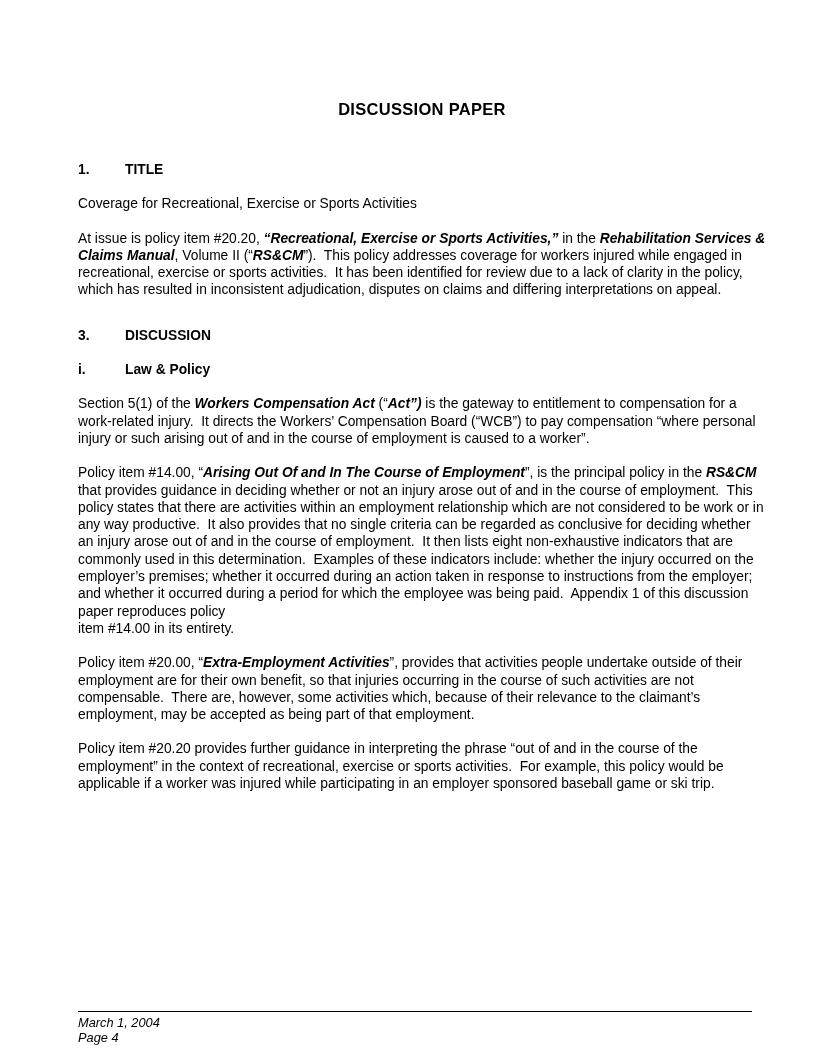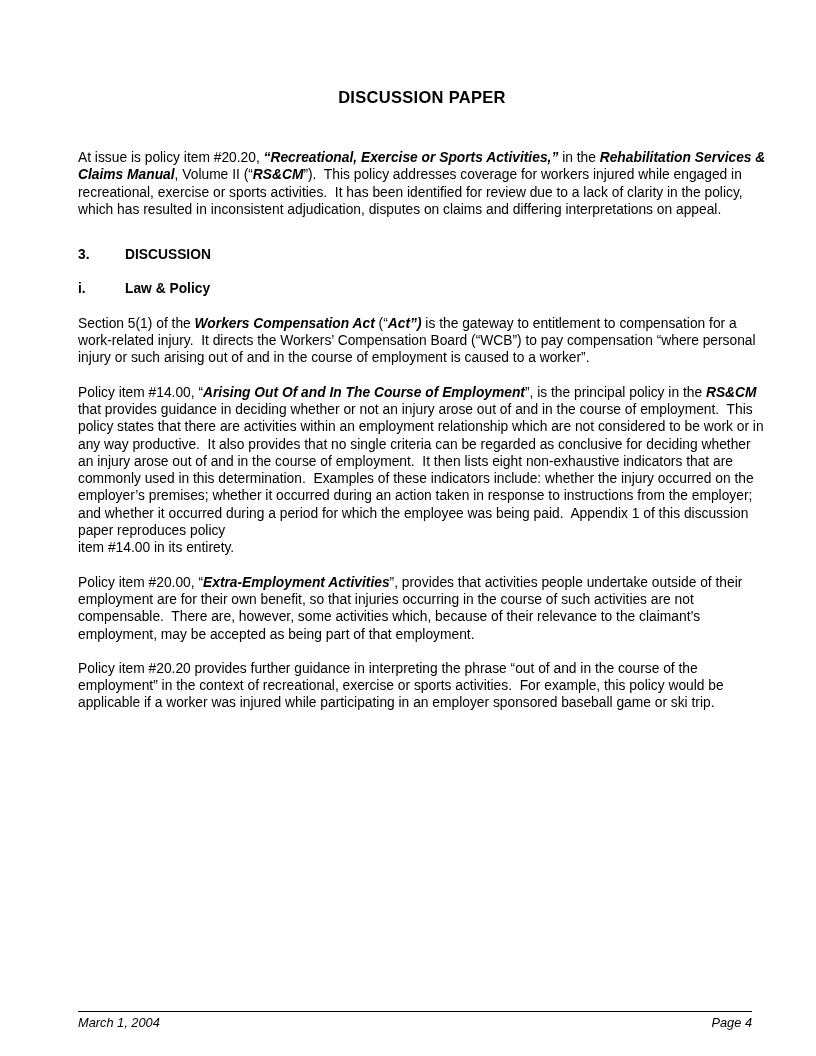--- a/index.html
+++ b/index.html
@@ -12,21 +12,21 @@
     width: 816px;
     height: 1056px;
     background: #ffffff;
     color: #000000;
     font-family: "Liberation Sans", sans-serif;
     overflow: hidden;
   }
   .content {
     position: absolute;
     left: 78px;
-    top: 88px;
+    top: 100px;
     width: 688px;
   }
   .doc-title {
     font-size: 16.5px;
     font-weight: bold;
     text-align: center;
     letter-spacing: 0.3px;
     line-height: 19px;
     margin: 0 0 42px 0;
   }
@@ -58,31 +58,34 @@
     left: 78px;
     width: 674px;
     top: 1011px;
     border-top: 1px solid #000000;
     padding-top: 3px;
     display: flex;
     justify-content: space-between;
     font-size: 12.8px;
     font-style: italic;
     line-height: 15px;
+    flex-direction: column;
   }
 </style>
 </head>
 <body>
 
 <div class="page">
   <div class="content">
 
     <h1 class="doc-title">DISCUSSION PAPER</h1>
 
+    <h2 class="heading"><span class="num">1.</span><span>TITLE</span></h2>
 
+    <p class="para"><span>Coverage for Recreational, Exercise or Sports Activities</span></p>
 
 
     <p class="para"><span>At issue is policy item #20.20, </span><em>“Recreational, Exercise or Sports Activities,”</em><span> in the </span><em>Rehabilitation Services &amp; Claims Manual</em><span>, Volume II (“</span><em>RS&amp;CM</em><span>”).  This policy addresses coverage for workers injured while engaged in recreational, exercise or sports activities.  It has been identified for review due to a lack of clarity in the policy, which has resulted in inconsistent adjudication, disputes on claims and differing interpretations on appeal.</span></p>
 
     <h2 class="heading"><span class="num">3.</span><span>DISCUSSION</span></h2>
 
     <h3 class="subheading"><span class="num">i.</span><span>Law &amp; Policy</span></h3>
 
     <p class="para"><span>Section 5(1) of the </span><em>Workers Compensation Act</em><span> (“</span><em>Act”)</em><span> is the gateway to entitlement to compensation for a work-related injury.  It directs the Workers’ Compensation Board (“WCB”) to pay compensation “where personal injury or such arising out of and in the course of employment is caused to a worker”.</span></p>
 

